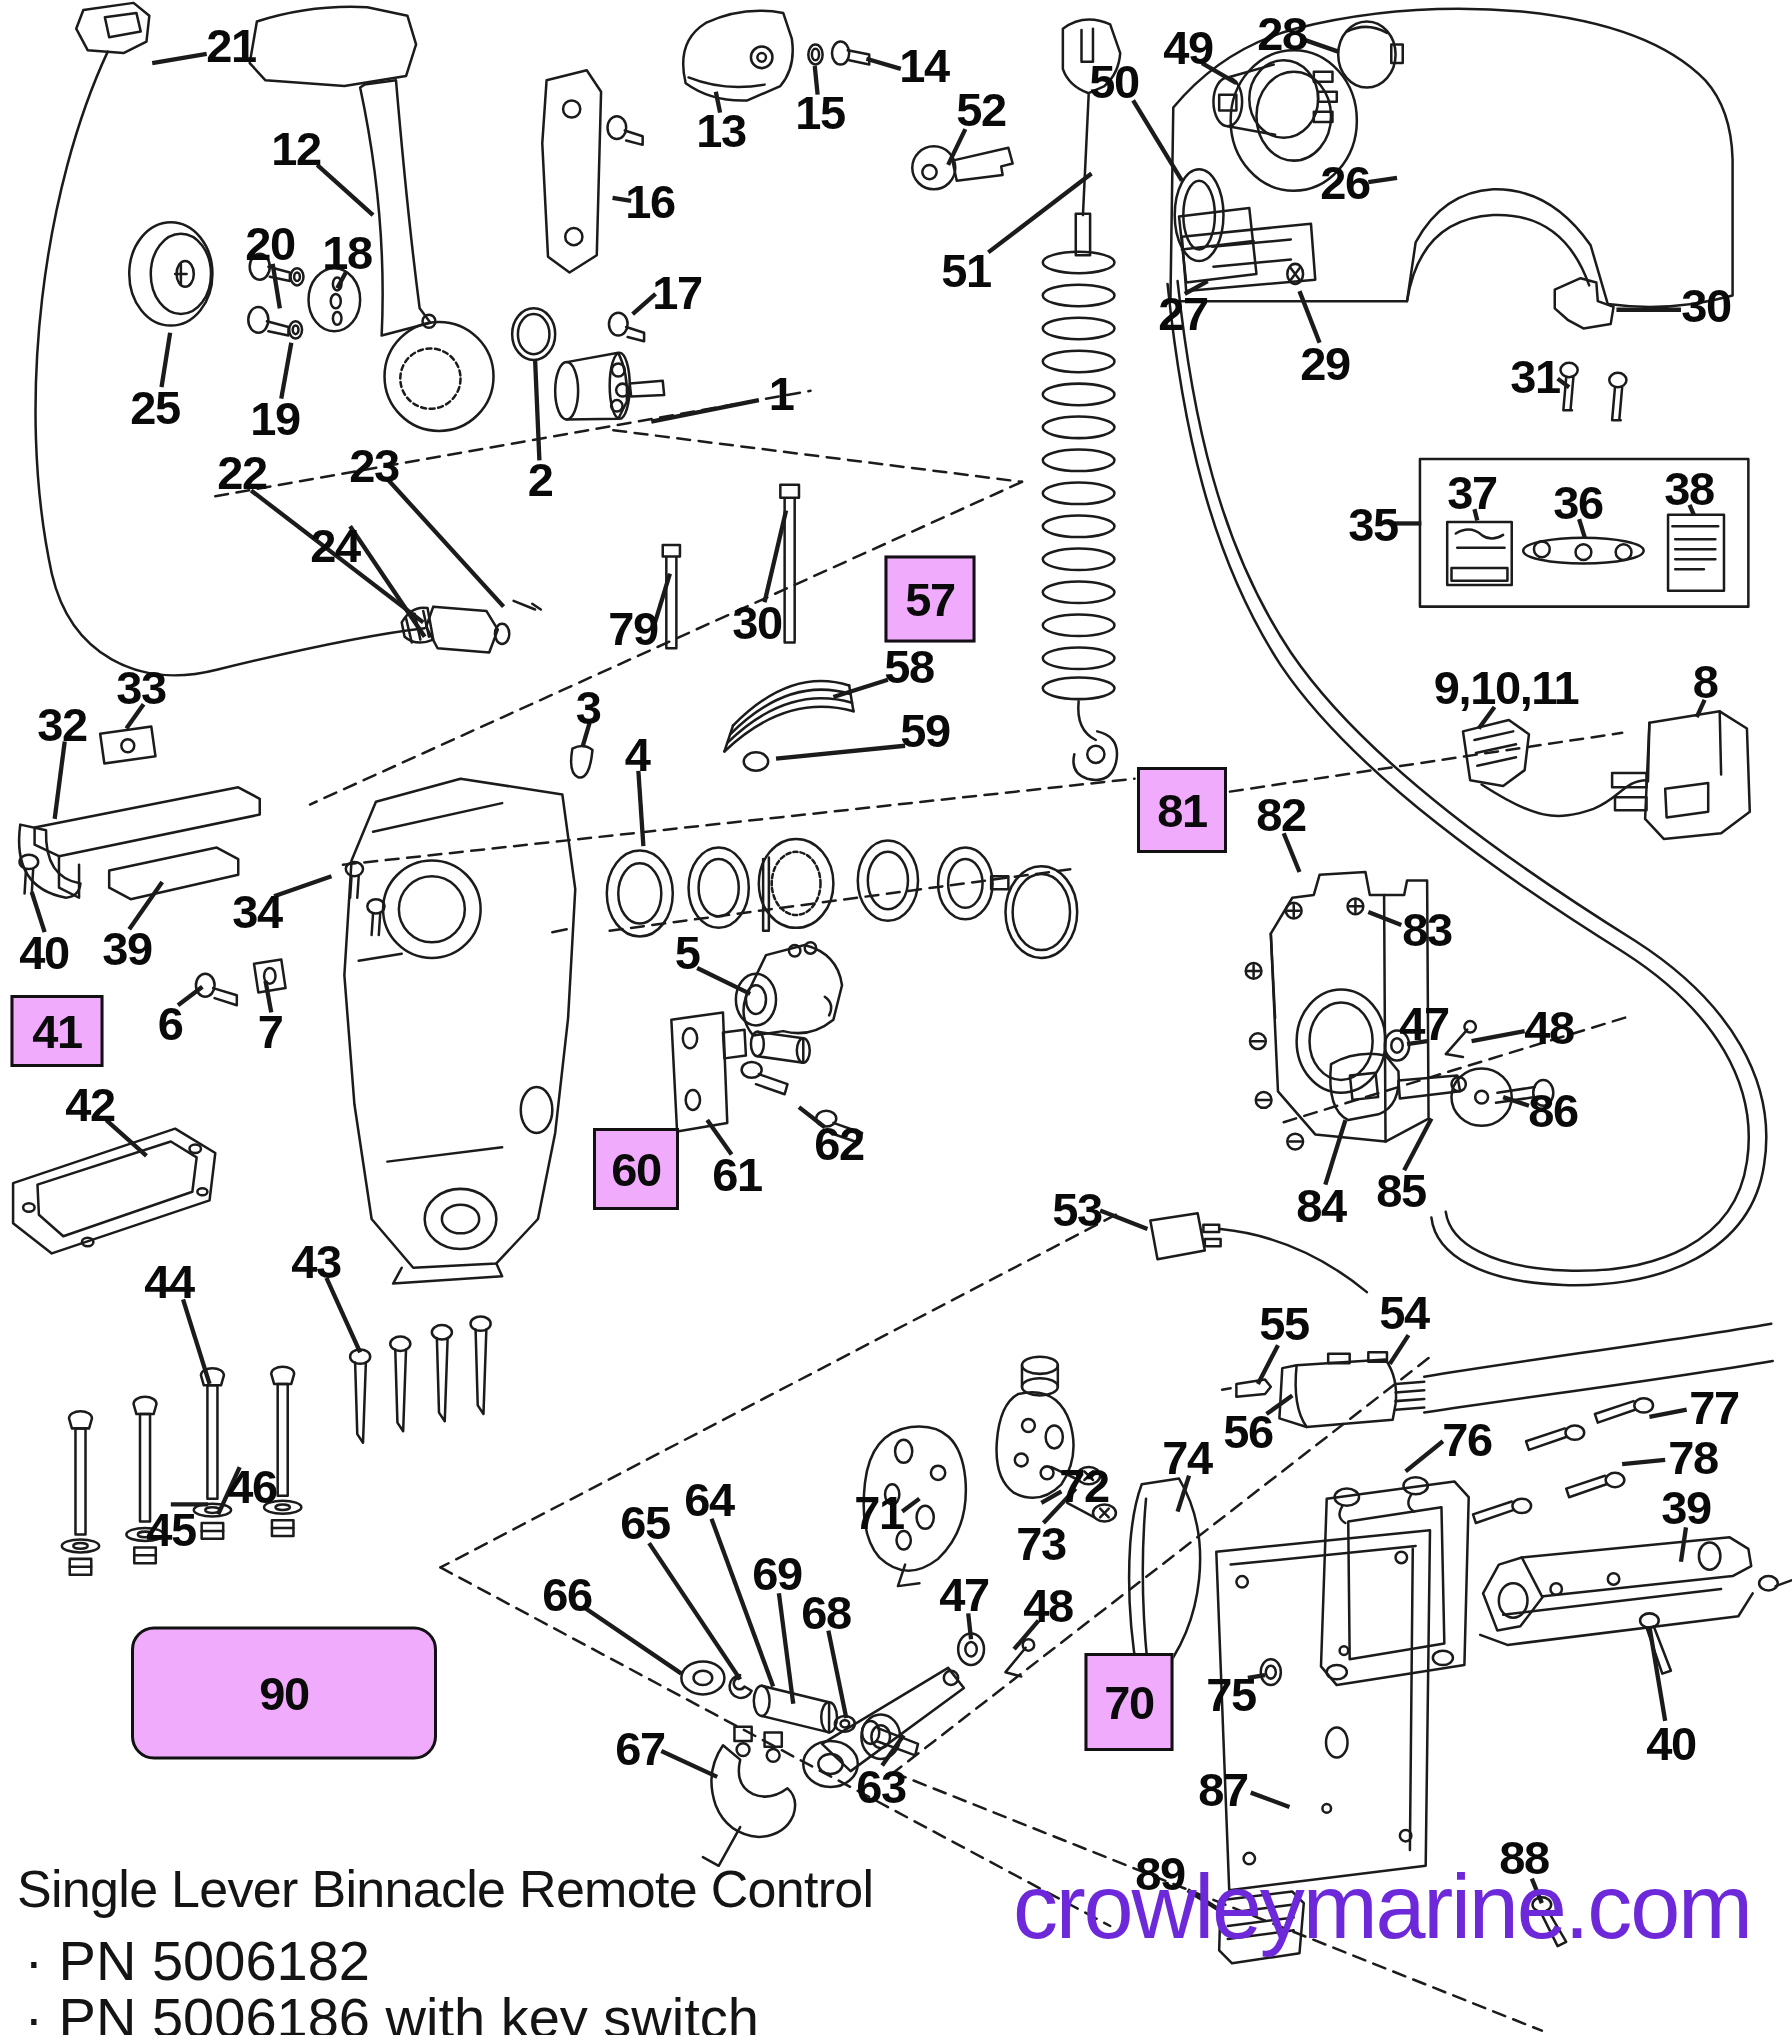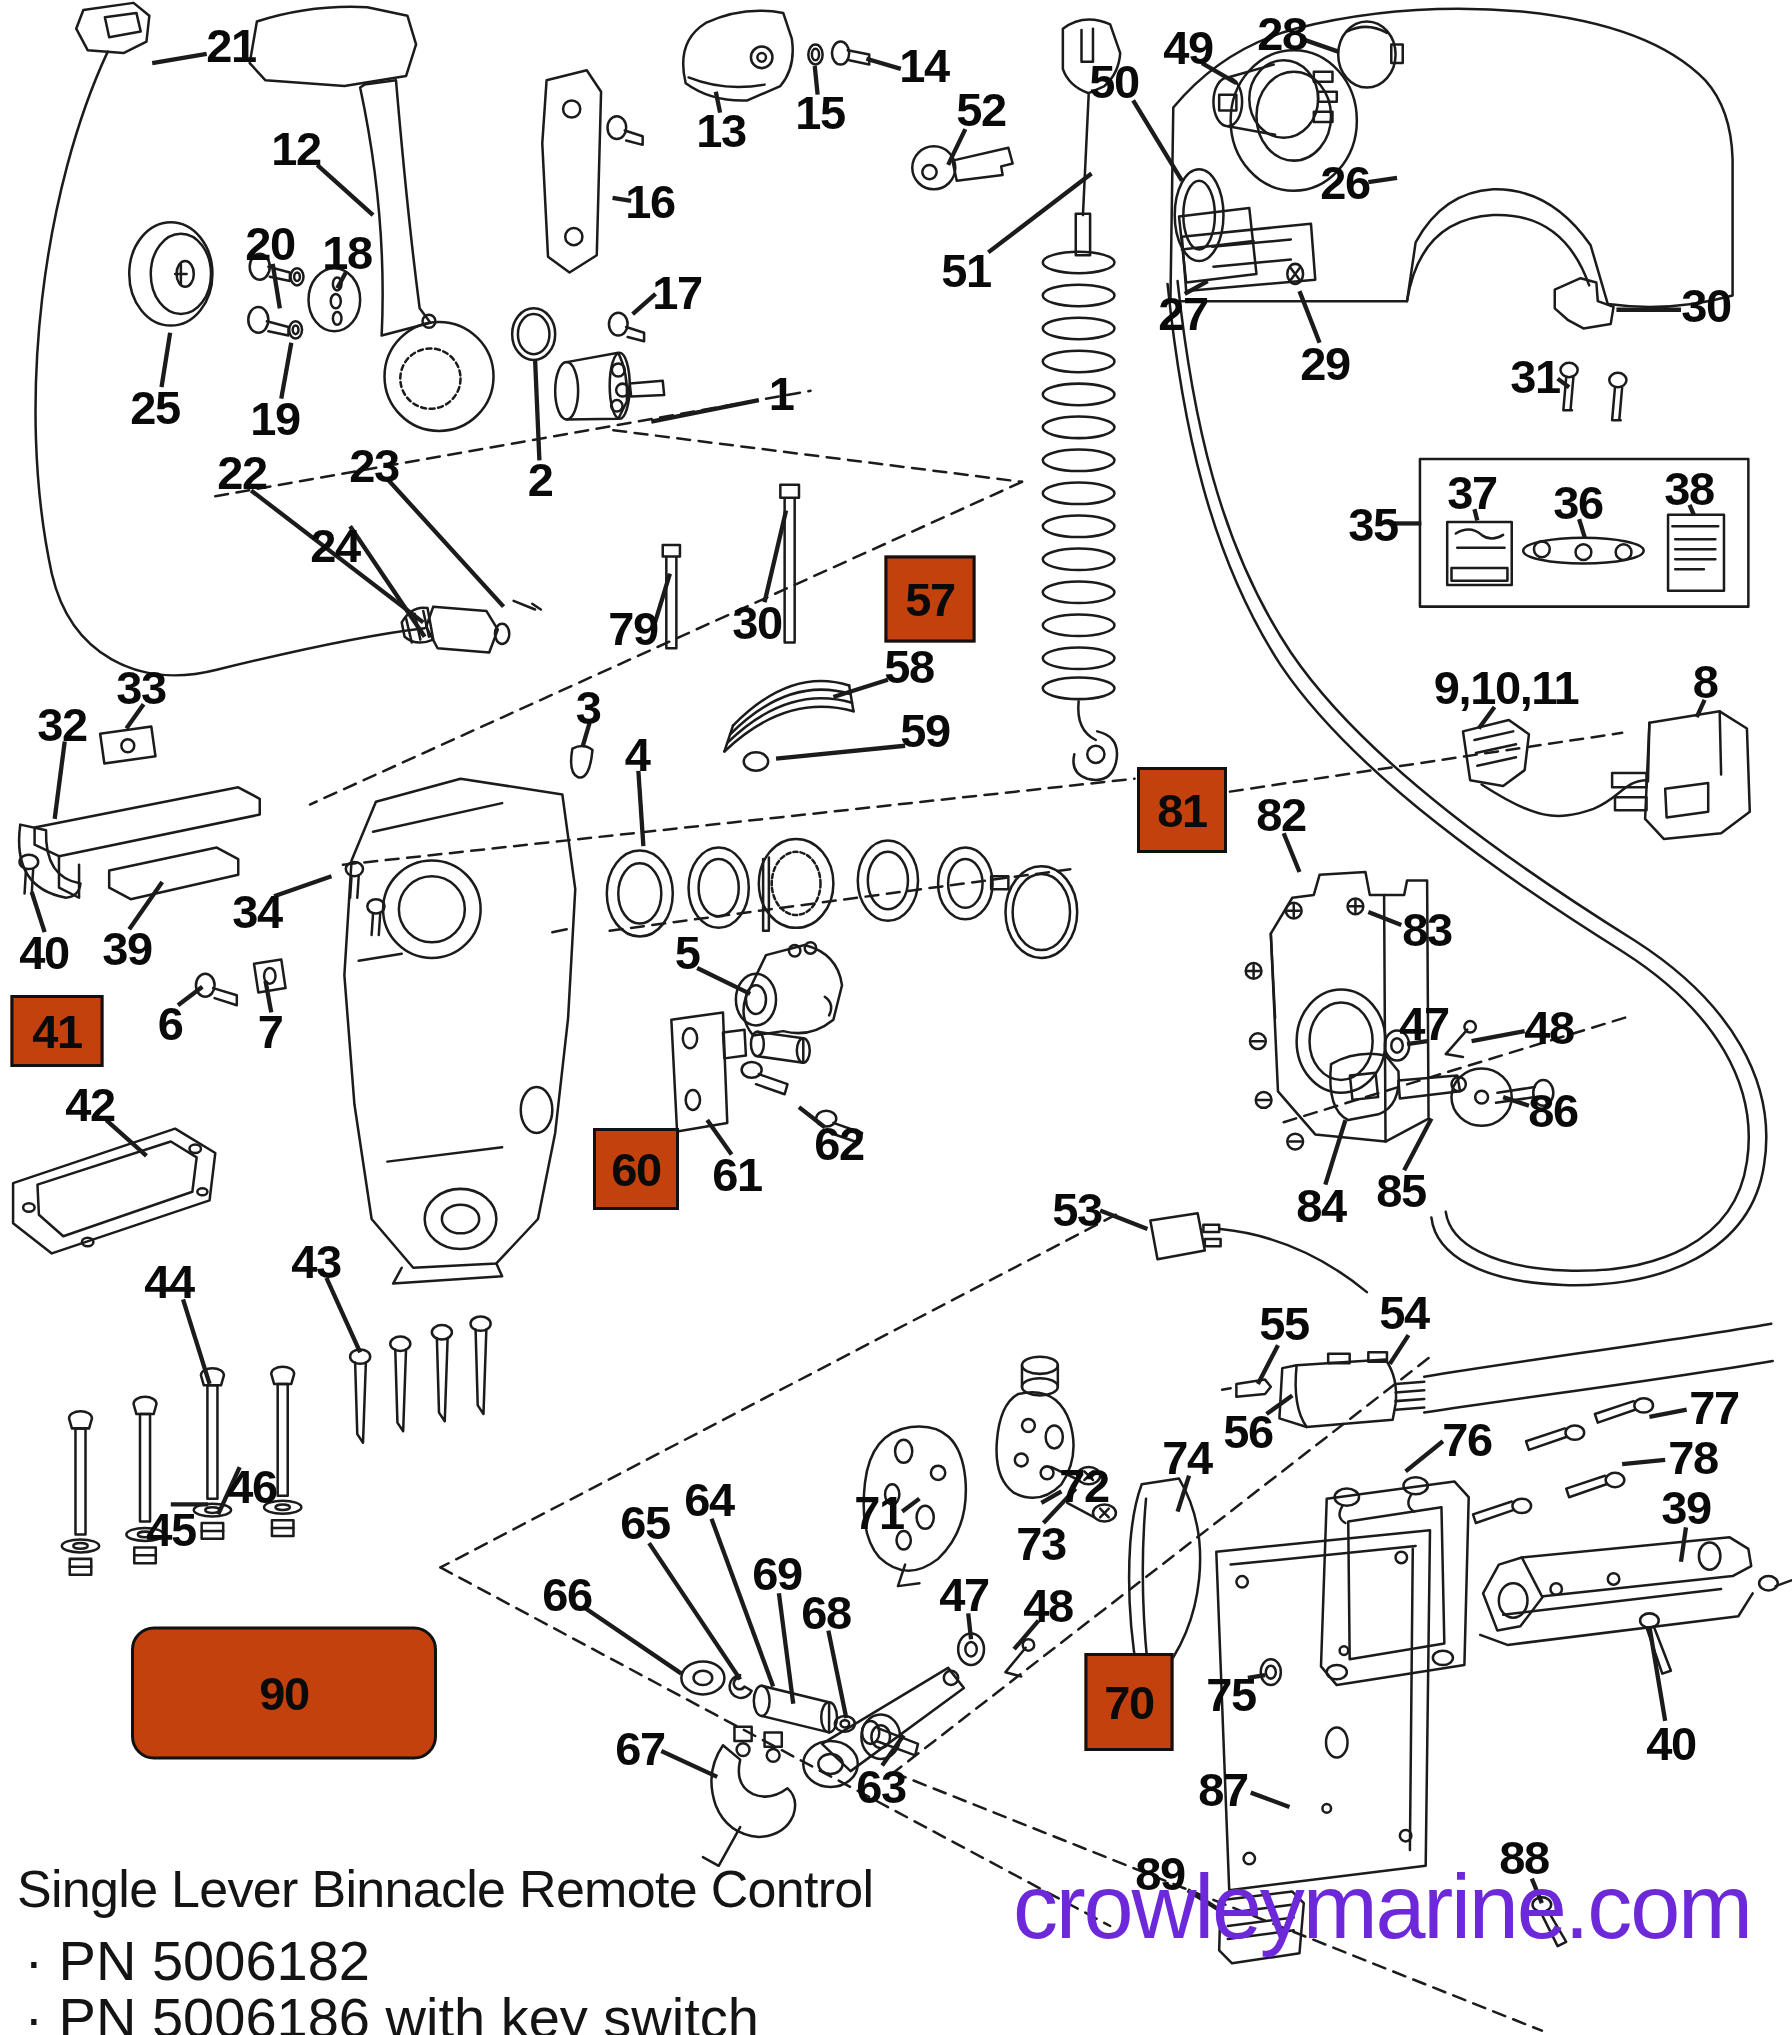--- a/index.html
+++ b/index.html
@@ -6,21 +6,21 @@
   #page{position:relative;width:1793px;height:2035px;background:#ffffff;overflow:hidden;
         font-family:"Liberation Sans",sans-serif;}
   #watermark{position:absolute;left:100px;top:909px;font-size:215px;font-weight:700;
              color:#e9e9e9;white-space:nowrap;letter-spacing:-4.3px;z-index:1;}
   #diagram-svg{position:absolute;left:0;top:0;z-index:2;}
   .art path,.art rect,.art circle,.art ellipse,.art line{fill:none;stroke:#1b1b1b;stroke-width:3.5;
         stroke-linecap:round;stroke-linejoin:round;}
   #labels{position:absolute;left:0;top:0;width:100%;height:100%;z-index:3;}
   .plabel{position:absolute;transform:translate(-50%,-50%);font-weight:700;font-size:47px;
           color:#0a0a0a;white-space:nowrap;letter-spacing:-1.4px;}
-  .plabel.boxed{border:3.6px solid #111;background:#c2410c;display:flex;align-items:center;justify-content:center;}
+  .plabel.boxed{border:3.6px solid #111;background:#f0abfc;display:flex;align-items:center;justify-content:center;}
   #footer-title{position:absolute;left:17px;top:1859px;font-size:52px;color:#141414;z-index:4;letter-spacing:-0.7px;}
   .pn-line{position:absolute;left:24.4px;font-size:56px;color:#141414;z-index:4;}
   #pn1{top:1928px;} #pn2{top:1985px;}
   #site-text{position:absolute;left:1013px;top:1856px;font-size:90px;color:#6d28d9;z-index:4;
              letter-spacing:-2.2px;}
 </style>
 </head>
 <body>
 
 <div id="page">

